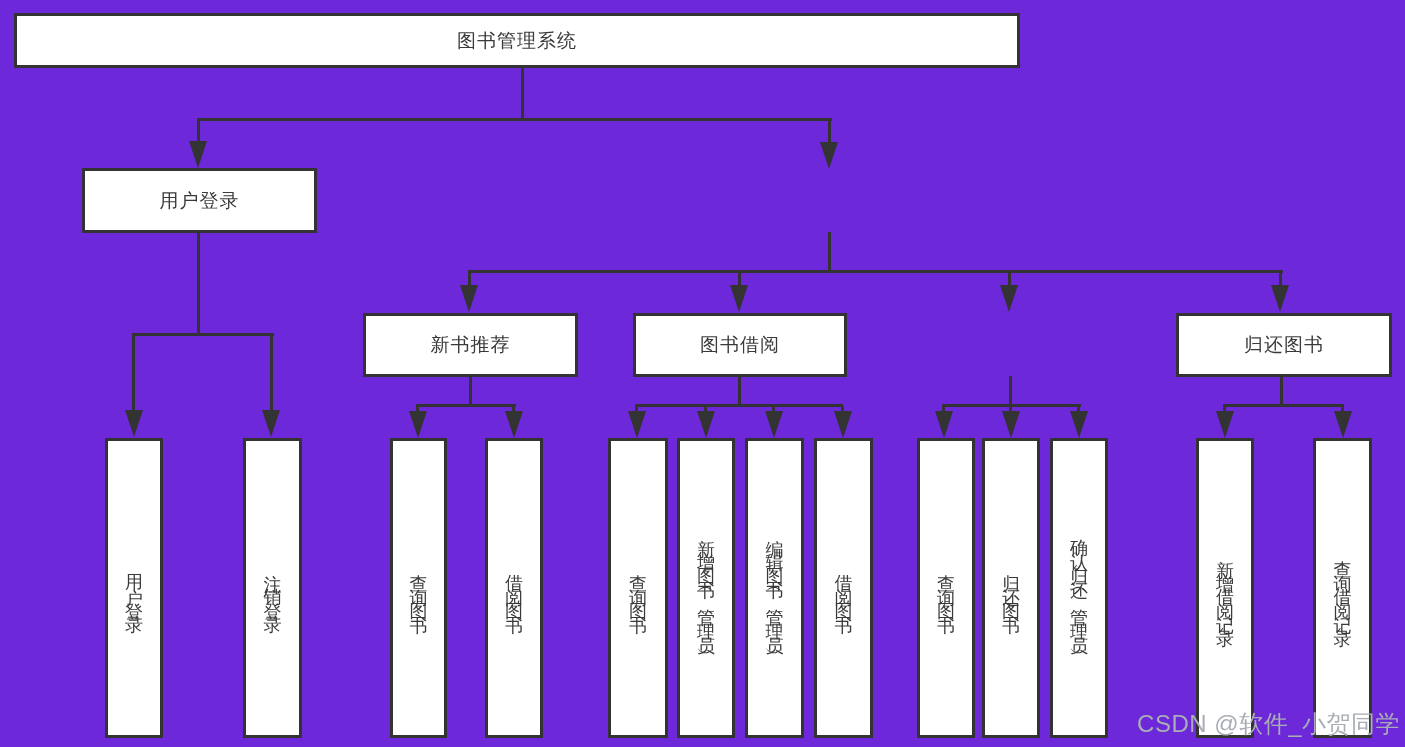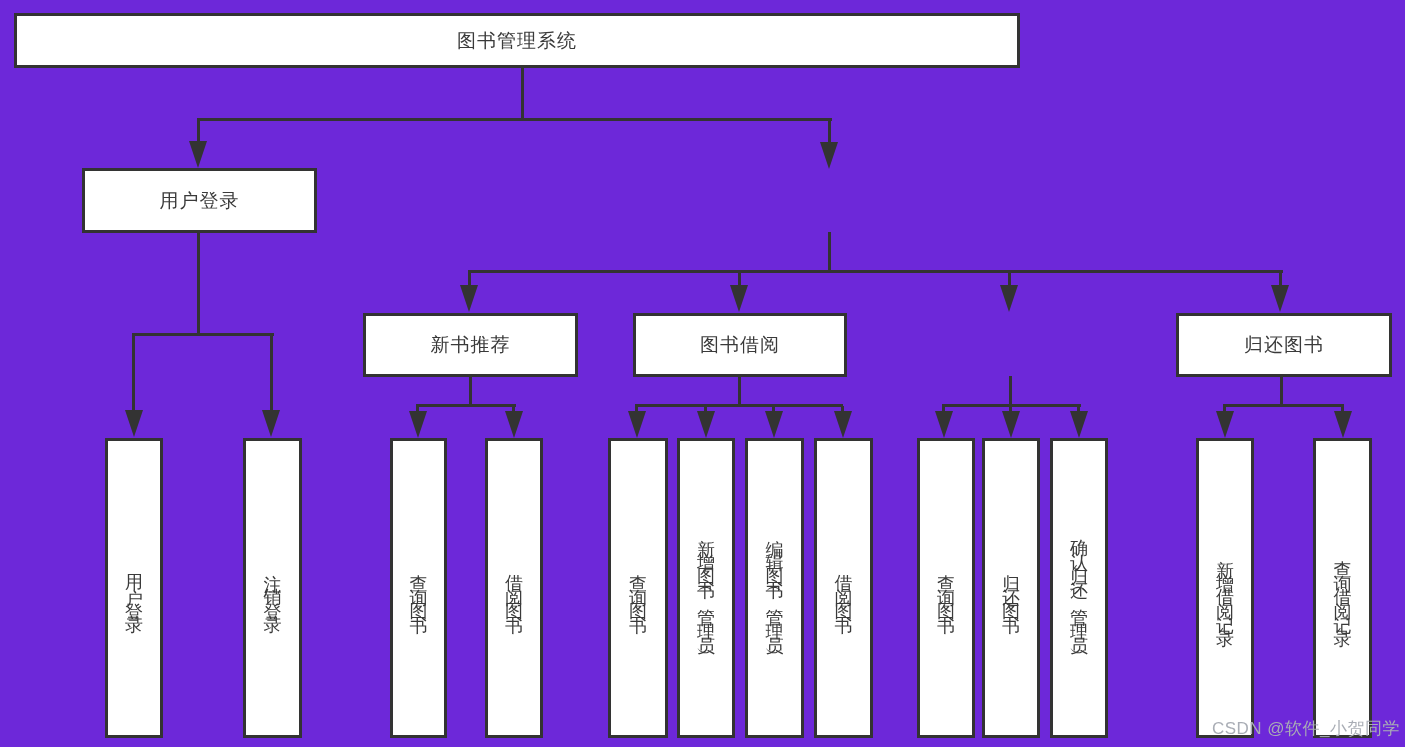--- a/index.html
+++ b/index.html
@@ -25,21 +25,21 @@
     font-size:18px; letter-spacing:14px; line-height:1;
   }
   .hline,.vline { position:absolute; background:#333333; }
   .arrow {
     position:absolute; width:0; height:0;
     border-left:9px solid transparent; border-right:9px solid transparent;
     border-top:27px solid #333333;
   }
   .watermark {
     position:absolute; right:5px; bottom:7px;
-    font-size:17px; color:#a9adb5; letter-spacing:0.5px; z-index:5;
+    font-size:24px; color:#a9adb5; letter-spacing:0.5px; z-index:5;
   }
 
   
   #n-root   { left:14px;  top:13px;  width:1006px; height:55px; }
   #n-user   { left:82px;  top:168px; width:235px;  height:65px; }
   #n-mgmt   { left:712px; top:169px; width:235px;  height:64px; }
   #n-new    { left:363px; top:313px; width:215px;  height:64px; }
   #n-bor    { left:633px; top:313px; width:214px;  height:64px; }
   #n-cur    { left:902px; top:313px; width:217px;  height:64px; }
   #n-rec    { left:1176px;top:313px; width:216px;  height:64px; }

